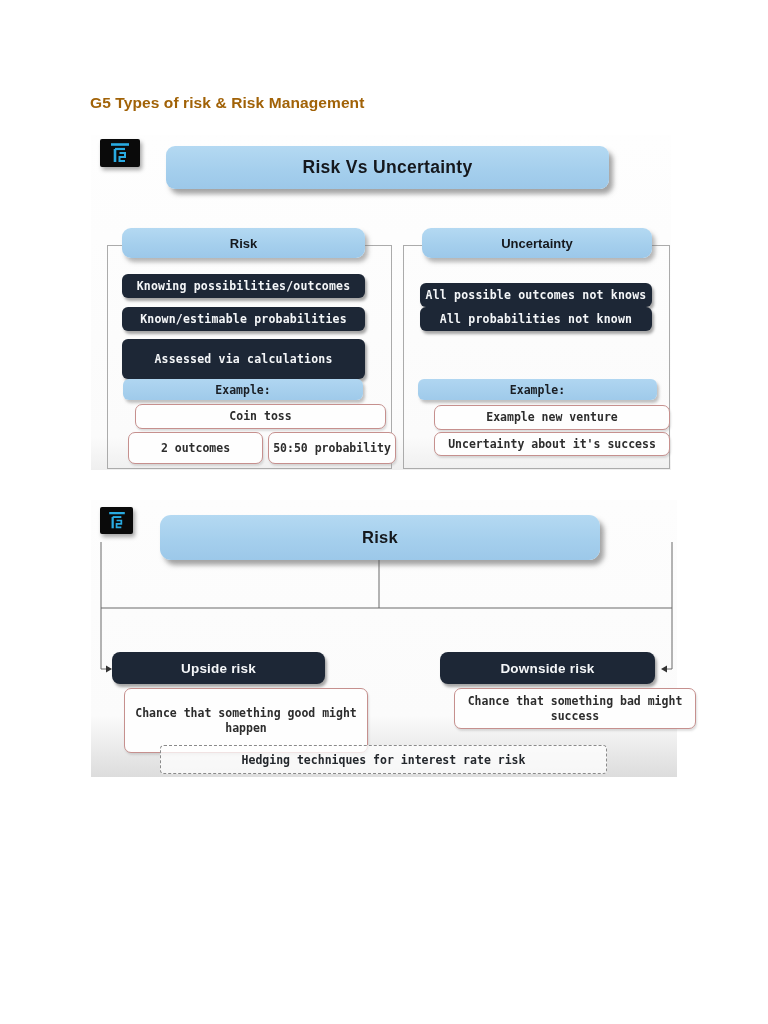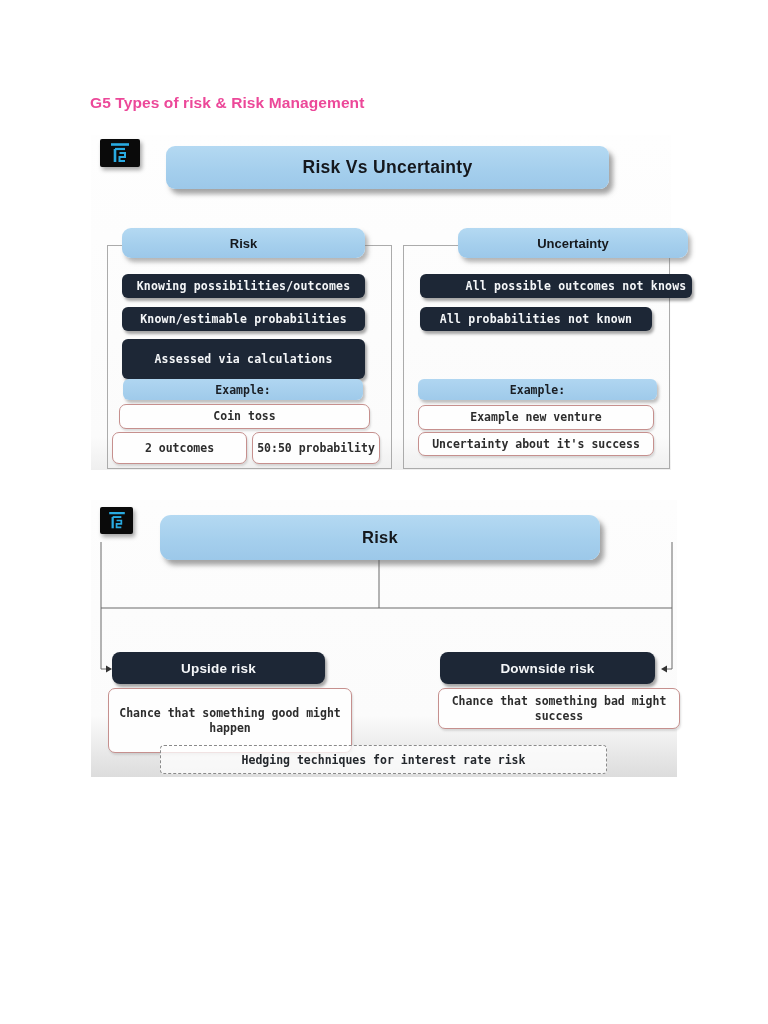--- a/index.html
+++ b/index.html
@@ -3,21 +3,21 @@
 <meta charset="utf-8">
 <style>
   html,body{margin:0;padding:0;background:#ffffff;}
   body{
     width:768px;height:1024px;position:relative;overflow:hidden;
     font-family:"DejaVu Sans Mono",monospace;
   }
   .page-title{
     position:absolute;left:90px;top:94px;
     font-family:"Liberation Sans",sans-serif;
-    font-weight:700;font-size:15.5px;color:#ec4899;letter-spacing:.1px;
+    font-weight:700;font-size:15.5px;color:#a16207;letter-spacing:.1px;
   }
   .diagram{position:absolute;}
   #diagram1{left:91px;top:135px;width:580px;height:335px;
     background:linear-gradient(180deg,#fefefe 0%,#fbfbfb 90%,#efefef 100%);}
   #diagram2{left:91px;top:500px;width:586px;height:277px;
     background:linear-gradient(180deg,#fdfdfd 0%,#fbfbfb 78%,#e7e7e7 92%,#dcdcdc 100%);}
   .logo{
     position:absolute;background:#0a0a0a;border-radius:2px;
     box-shadow:2px 3px 4px rgba(0,0,0,.35);
     display:flex;align-items:center;justify-content:center;
@@ -51,21 +51,21 @@
   .example-bar{
     position:absolute;background:linear-gradient(180deg,#b0d6f1,#9fcaea);
     border-radius:6px;display:flex;align-items:center;justify-content:center;
     font-weight:700;font-size:11.5px;color:#1a1e24;
     box-shadow:2px 3px 3px rgba(120,120,120,.45);z-index:2;
   }
   .pink-box{
     position:absolute;background:#fefefe;border:1.2px solid #c6908e;border-radius:7px;
     display:flex;align-items:center;justify-content:center;text-align:center;
     font-weight:700;font-size:11.5px;color:#2d2d2d;line-height:1.3;
-    box-shadow:1px 2px 2px rgba(150,150,150,.3);z-index:2;
+    box-shadow:1px 2px 2px rgba(150,150,150,.3);z-index:2;margin-left:16px;
   }
   .dashed-box{
     position:absolute;background:rgba(255,255,255,.75);border:1px dashed #8a8a8a;border-radius:4px;
     display:flex;align-items:center;justify-content:center;
     font-weight:700;font-size:11.5px;color:#24282d;z-index:2;
   }
   .connector{position:absolute;left:0;top:0;z-index:0;}
 </style>
 </head>
 <body>
@@ -89,22 +89,22 @@
   <div class="blue-bar col-bar" style="left:31px;top:93px;width:243px;height:30px;">Risk</div>
   <div class="dark-box" style="left:31px;top:139px;width:243px;height:24px;">Knowing possibilities/outcomes</div>
   <div class="dark-box" style="left:31px;top:172px;width:243px;height:24px;">Known/estimable probabilities</div>
   <div class="dark-box" style="left:31px;top:204px;width:243px;height:40px;">Assessed via calculations</div>
   <div class="example-bar" style="left:32px;top:244px;width:240px;height:21px;">Example:</div>
   <div class="pink-box" style="left:28px;top:269px;width:249px;height:23px;">Coin toss</div>
   <div class="pink-box" style="left:21px;top:297px;width:133px;height:30px;">2 outcomes</div>
   <div class="pink-box" style="left:161px;top:297px;width:126px;height:30px;">50:50 probability</div>
 
   <div class="col-frame" style="left:312px;top:110px;width:265px;height:222px;"></div>
-  <div class="blue-bar col-bar" style="left:331px;top:93px;width:230px;height:30px;margin-left:36px;">Uncertainty</div>
-  <div class="dark-box" style="left:329px;top:139px;width:232px;height:24px;padding-left:40px;">All possible outcomes not knows</div>
+  <div class="blue-bar col-bar" style="left:331px;top:93px;width:230px;height:30px;">Uncertainty</div>
+  <div class="dark-box" style="left:329px;top:148px;width:232px;height:24px;">All possible outcomes not knows</div>
   <div class="dark-box" style="left:329px;top:172px;width:232px;height:24px;">All probabilities not known</div>
   <div class="example-bar" style="left:327px;top:244px;width:239px;height:21px;">Example:</div>
   <div class="pink-box" style="left:327px;top:270px;width:234px;height:23px;">Example new venture</div>
   <div class="pink-box" style="left:327px;top:297px;width:234px;height:22px;">Uncertainty about it's success</div>
 </div>
 
 <div class="diagram" id="diagram2">
 
   <svg class="connector" width="586" height="277" viewBox="0 0 586 277">
     <path d="M288 60 V108" stroke="#6b6b6b" stroke-width="1" fill="none"></path>

